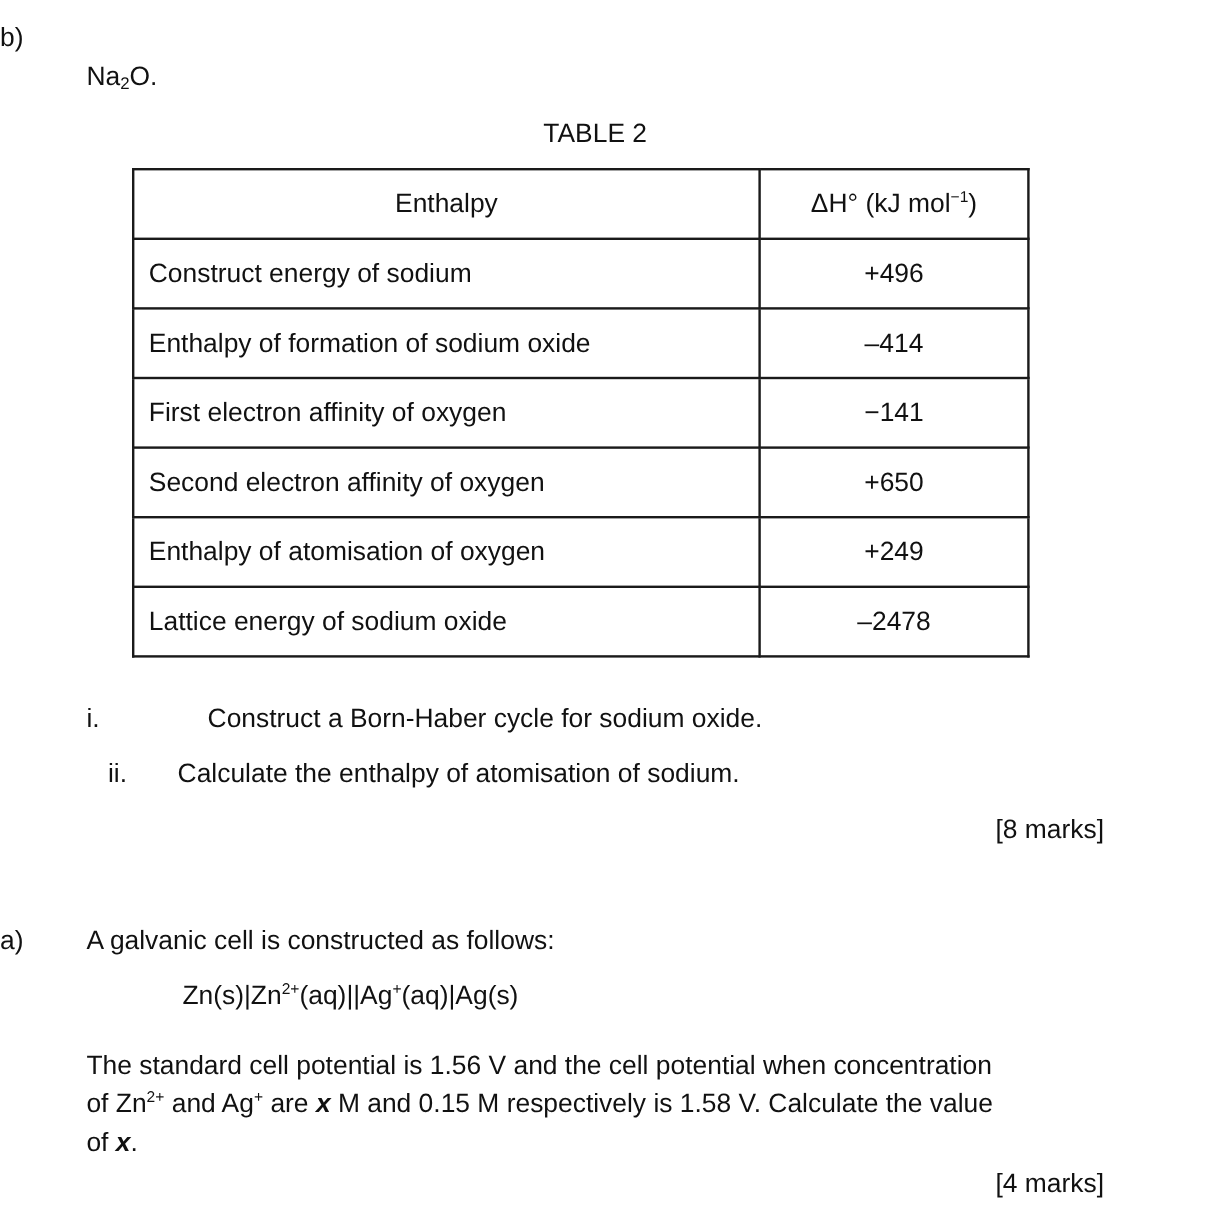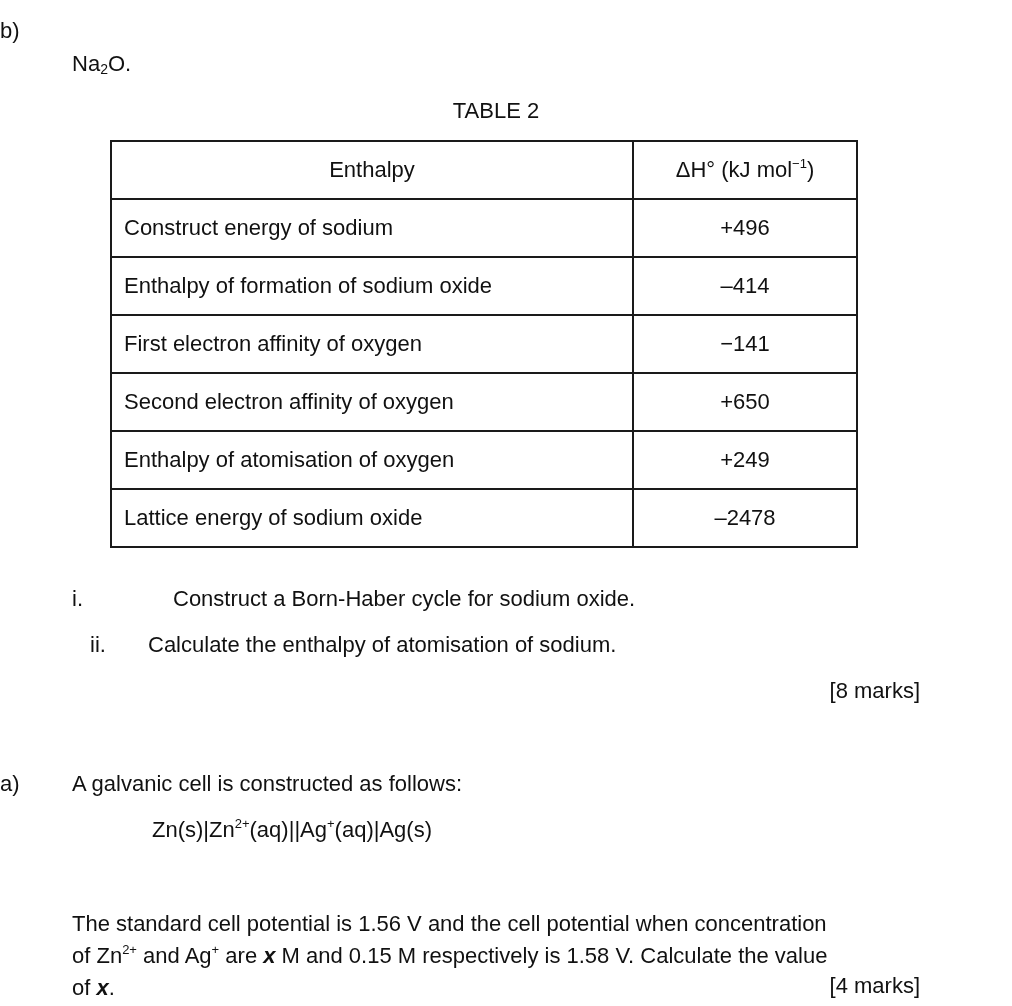--- a/index.html
+++ b/index.html
@@ -82,19 +82,19 @@
 <div class="abs" style="left:72px; top:632px;margin-left:18px;">ii.</div>
 <div class="abs" style="left:148px; top:632px;">Calculate the enthalpy of atomisation of sodium.</div>
 
 <div class="abs marks" style="top:678px;text-align:right;">[8 marks]</div>
 
 <div class="abs label" style="top:771px;">a)</div>
 <div class="abs" style="left:72px; top:771px;">A galvanic cell is constructed as follows:</div>
 
 <div class="abs" style="left:152px; top:817px;"><span>Zn(s)|Zn</span><sup>2+</sup><span>(aq)||Ag</span><sup>+</sup><span>(aq)|Ag(s)</span></div>
 
-<div class="abs para" style="top:908px;">
+<div class="abs para" style="top:872px;">
   <span>The standard cell potential is 1.56 V and the cell potential when concentration</span><br>
   <span><span>of Zn</span><sup>2+</sup><span> and Ag</span><sup>+</sup><span> are </span><b class="var">x</b><span> M and 0.15 M respectively is 1.58 V. Calculate the value</span></span><br>
   <span><span>of </span><b class="var">x</b><span>.</span></span>
 </div>
 
 <div class="abs marks" style="top:973px;">[4 marks]</div>
 
 </body></html>

